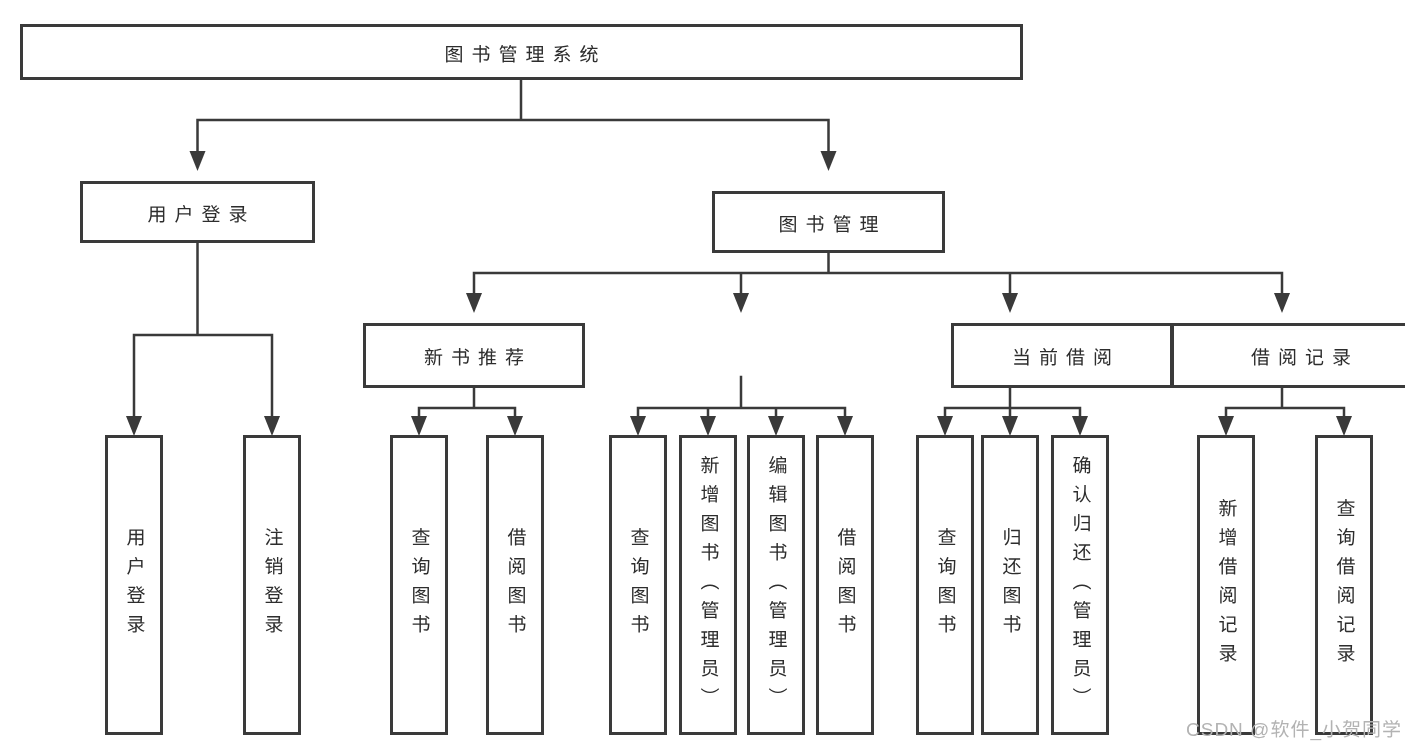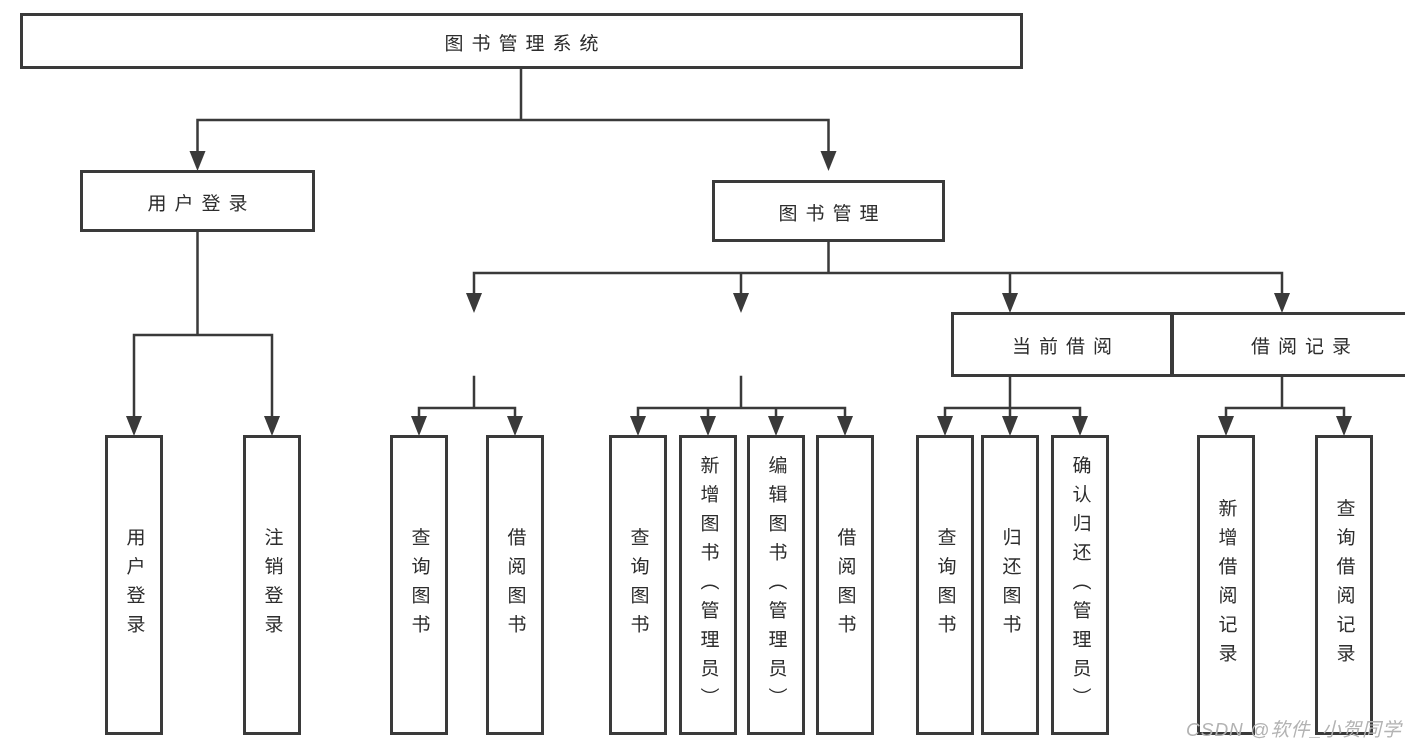--- a/index.html
+++ b/index.html
@@ -32,20 +32,21 @@
     background: #ffffff;
     border: 3px solid #3a3a3a;
     display: flex;
     align-items: center;
     justify-content: center;
     color: #2d2d2d;
     font-size: 19px;
     letter-spacing: 8px;
     white-space: nowrap;
     text-indent: 8px; 
+    margin-top: 11px;
   }
   .leaf {
     position: absolute;
     box-sizing: border-box;
     width: 58px;
     height: 300px;
     background: #ffffff;
     border: 3px solid #3a3a3a;
     display: flex;
     align-items: center;
@@ -61,21 +62,20 @@
   }
   .watermark {
     position: absolute;
     left: 1186px;
     top: 714px;
     font-size: 19px;
     color: #b3b3b3;
     letter-spacing: 1px;
     white-space: nowrap;
     z-index: 5;
-    font-style: italic;
   }
 </style>
 </head>
 <body>
 
 <div class="stage">
 
   <svg class="connector-layer" width="1405" height="747" viewBox="0 0 1405 747">
     <g stroke="#3a3a3a" stroke-width="2.5" fill="none" stroke-linecap="square">
       <path d="M521,69 V120 M197.5,120 H828.5 M197.5,120 V153 M828.5,120 V153"></path>
@@ -113,20 +113,23 @@
     <span>图书管理系统</span>
   </div>
 
   <div class="node" style="left:80px;top:170px;width:235px;height:62px">
     <span>用户登录</span>
   </div>
   <div class="node" style="left:712px;top:180px;width:233px;height:62px">
     <span>图书管理</span>
   </div>
 
+  <div class="node" style="left:363px;top:312px;width:222px;height:65px">
+    <span>新书推荐</span>
+  </div>
   <div class="node" style="left:951px;top:312px;width:222px;height:65px">
     <span>当前借阅</span>
   </div>
   <div class="node" style="left:1171px;top:312px;width:260px;height:65px">
     <span>借阅记录</span>
   </div>
 
   <div class="leaf" style="left:105px;top:435px">
     <span class="vtext">用户登录</span>
   </div>

